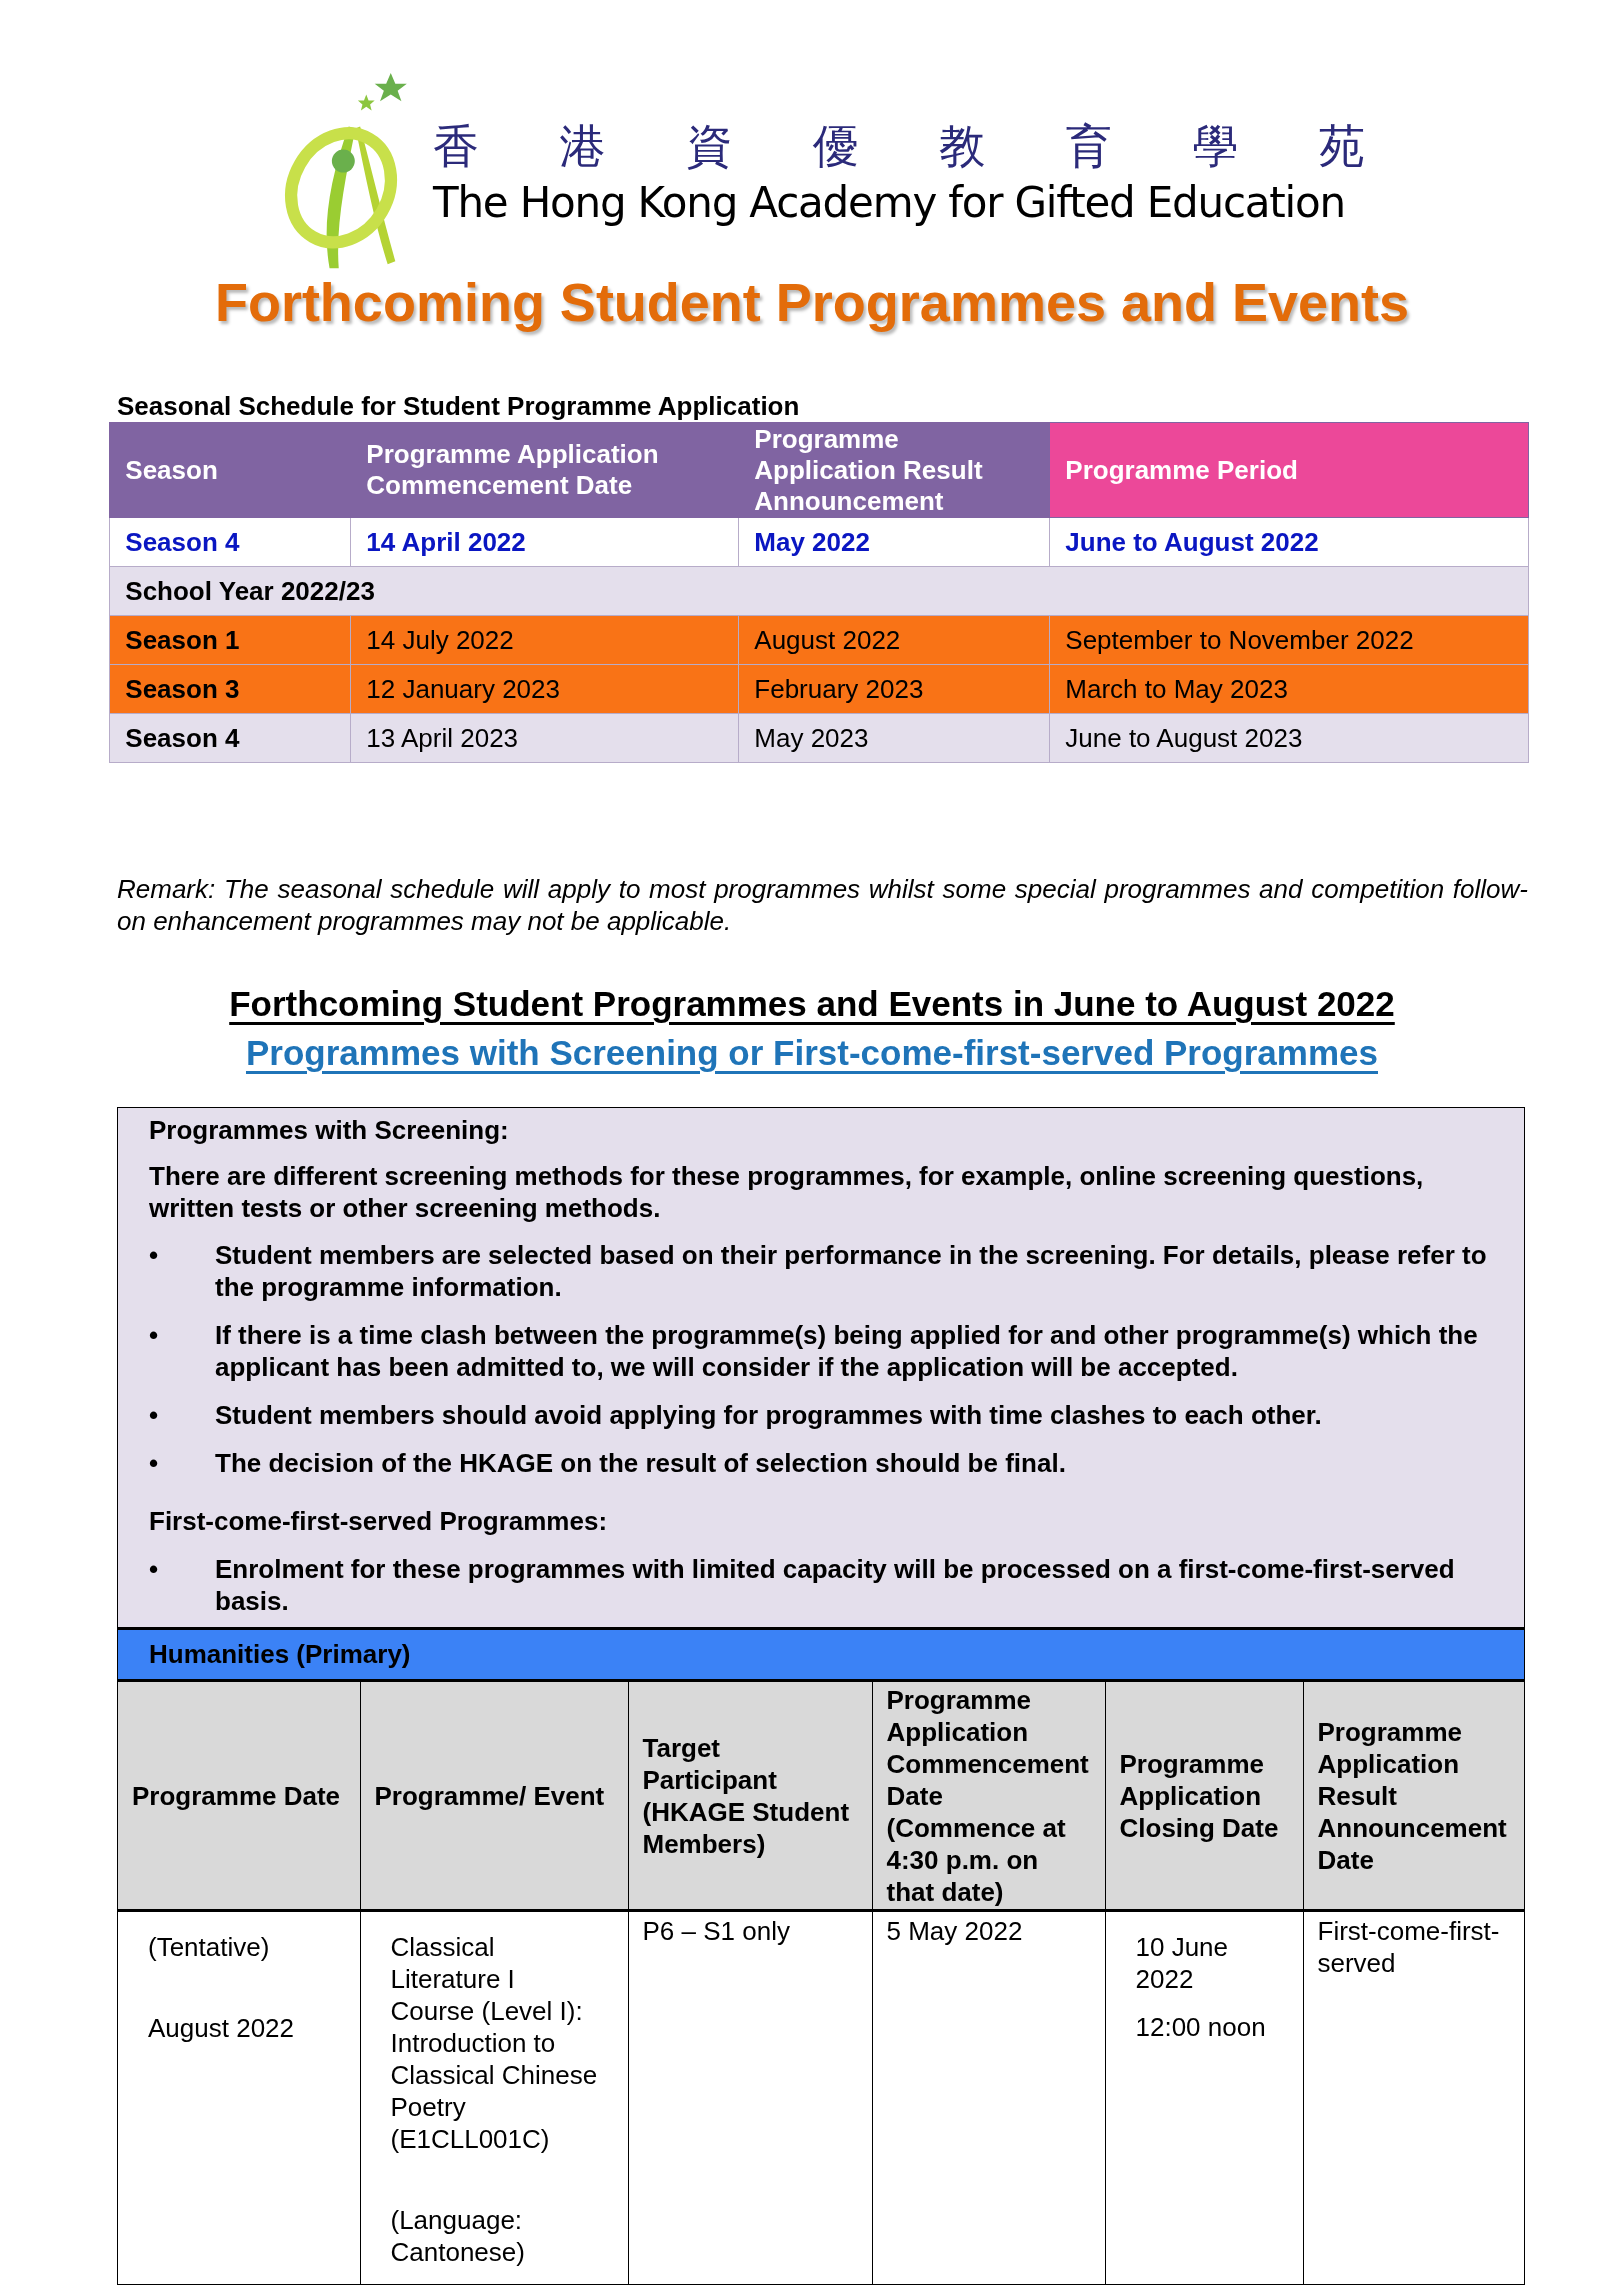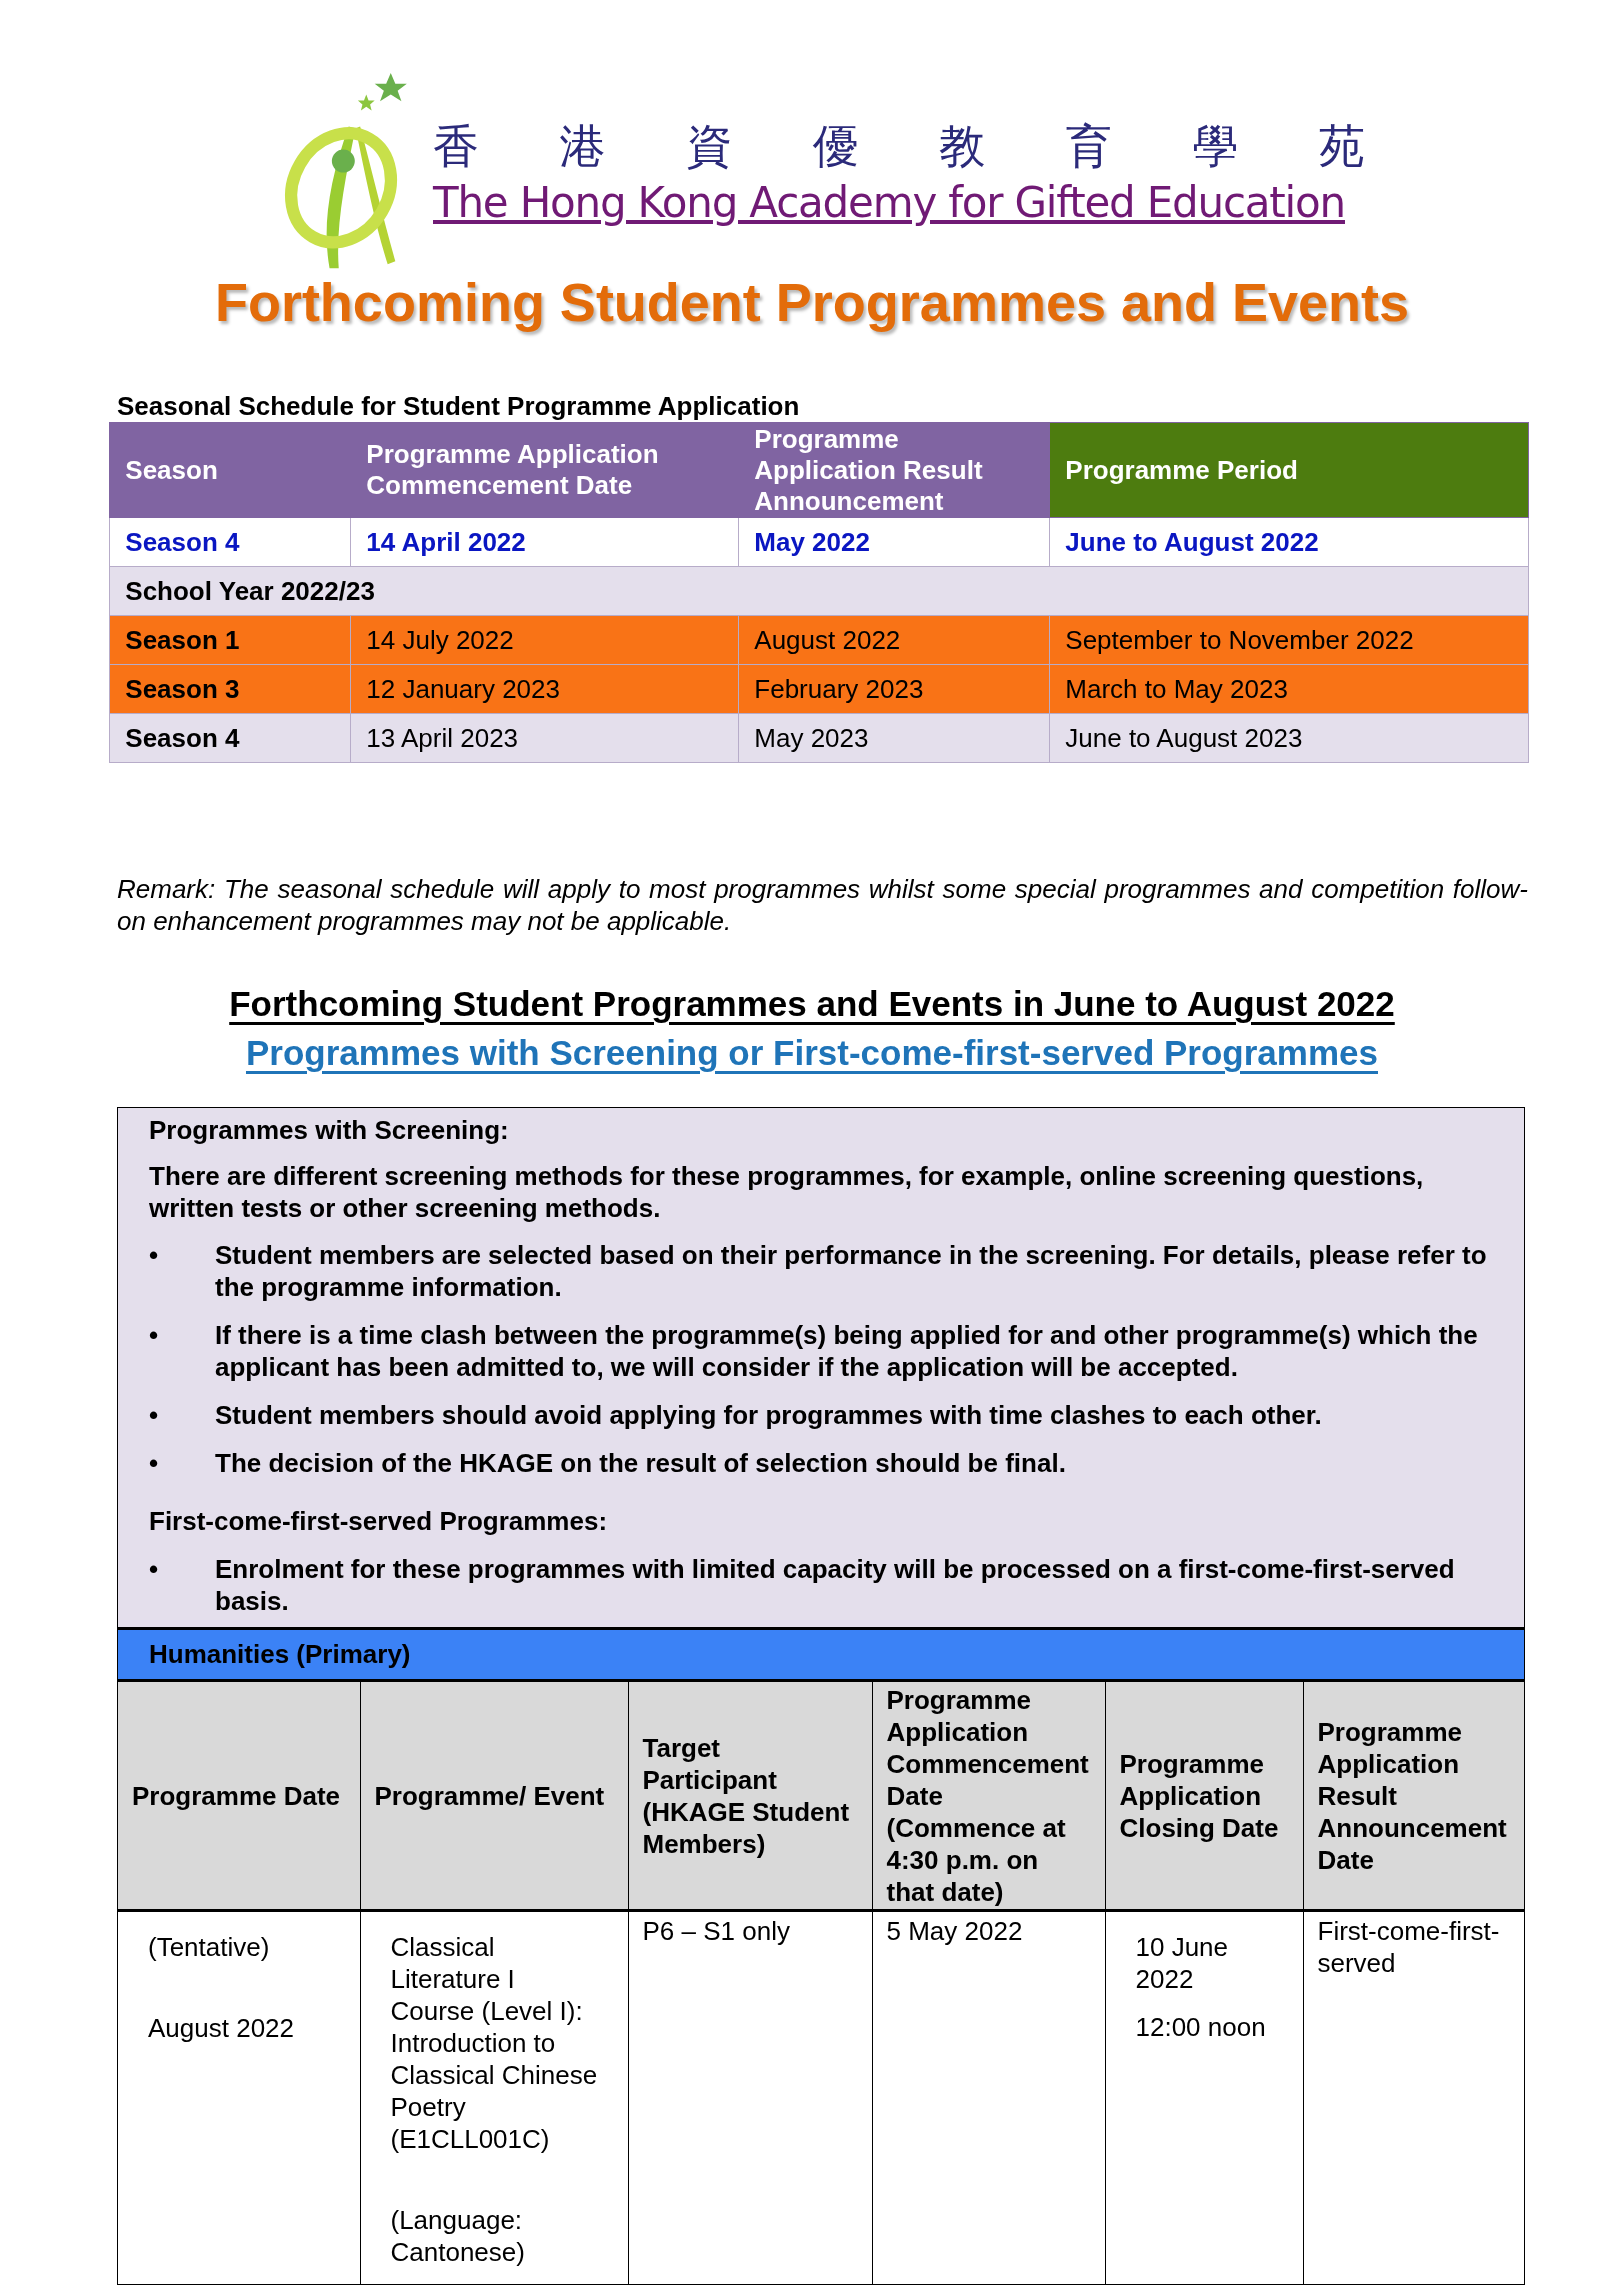--- a/index.html
+++ b/index.html
@@ -92,39 +92,39 @@
   <div class="logo-cn" style="color: rgb(43, 42, 122);">
     <span>香</span>
     <span>港</span>
     <span>資</span>
     <span>優</span>
     <span>教</span>
     <span>育</span>
     <span>學</span>
     <span>苑</span>
   </div>
-  <div class="logo-en" style="color: #701a75; text-decoration: underline;">The Hong Kong Academy for Gifted Education</div>
+  <div class="logo-en" style="color: #000000;">The Hong Kong Academy for Gifted Education</div>
 </div>
 
 <div class="main-title" id="main-title" style="color: rgb(227, 108, 10);">Forthcoming Student Programmes and Events</div>
 
 <div class="sched-caption">Seasonal Schedule for Student Programme Application</div>
 <table class="sched">
   <colgroup>
       <col style="width:241px">
       <col style="width:388px">
       <col style="width:311px">
       <col style="width:479px">
     </colgroup>
   <tbody>
       <tr>
     <th style="background: rgb(128, 100, 162);">Season</th>
     <th style="background: rgb(128, 100, 162);">Programme Application Commencement Date</th>
     <th style="background: rgb(128, 100, 162);">Programme Application Result Announcement</th>
-    <th style="background: #4d7c0f;">Programme Period</th>
+    <th style="background: #ec4899;">Programme Period</th>
   </tr>
   <tr class="current">
     <td class="season">Season 4</td>
     <td>14 April 2022</td>
     <td>May 2022</td>
     <td>June to August 2022</td>
   </tr>
   <tr class="year">
     <td colspan="4">School Year 2022/23</td>
   </tr>

